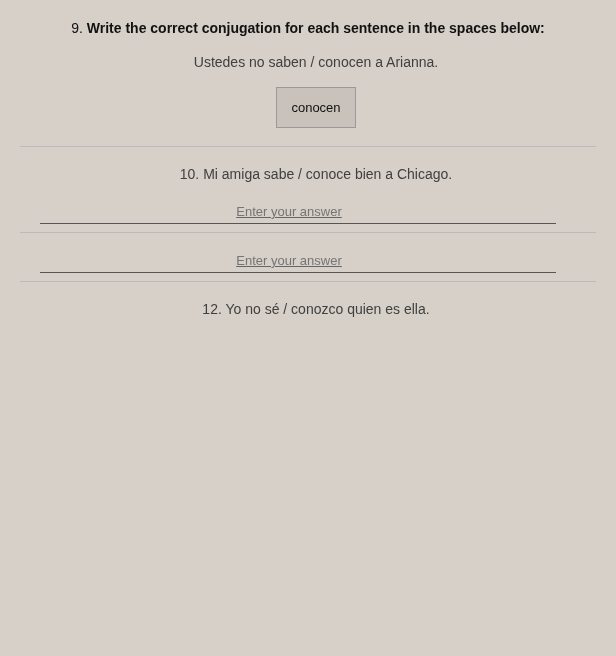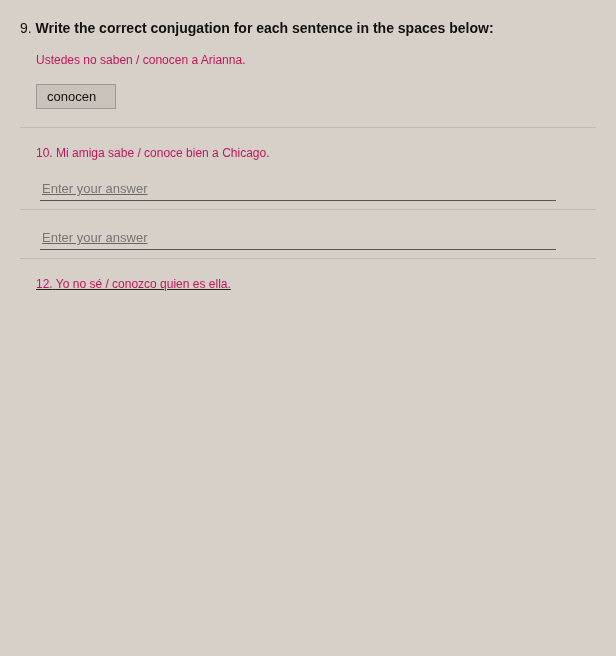--- a/index.html
+++ b/index.html
@@ -1,18 +1,19 @@
 <!DOCTYPE html>
 <html><head>
   <meta charset="utf-8">
   <style>
     * {
       margin: 0;
       padding: 0;
       box-sizing: border-box;
+      text-align: center;
     }
 
     body {
       width: 616px;
       height: 656px;
       background-color: #d6d0c8;
       font-family: Arial, sans-serif;
       font-size: 14px;
       color: #222;
       overflow: hidden;
@@ -34,37 +35,37 @@
       color: #111;
       margin-bottom: 12px;
       line-height: 1.5;
     }
 
     .question-text strong {
       font-weight: bold;
     }
 
     .sentence-line {
-      font-size: 12px;
-      color: #be185d;
+      font-size: 14px;
+      color: #404040;
       padding-left: 16px;
       margin-bottom: 14px;
       line-height: 1.6;
     }
 
     .answer-area {
       padding-left: 16px;
       margin-bottom: 4px;
     }
 
     .answer-box-filled {
       display: inline-block;
       background-color: #c8c2ba;
       border: 1px solid #999;
-      padding: 4px 10px;
+      padding: 12px 10px;
       font-size: 13px;
       color: #111;
       min-width: 80px;
     }
 
     .answer-input-container {
       position: relative;
       width: 520px;
       padding-left: 4px;
     }
@@ -99,21 +100,20 @@
       margin-top: 8px;
       margin-bottom: 8px;
     }
 
     .q11-block {
       margin-bottom: 8px;
     }
 
     .q12-block {
       margin-bottom: 20px;
-      text-decoration: underline;
     }
   </style>
 </head>
 <body>
 
 <div class="page">
   <div class="question-block">
     <div class="question-text">
       <span>9.</span>
       <strong> Write the correct conjugation for each sentence in the spaces below:</strong>

